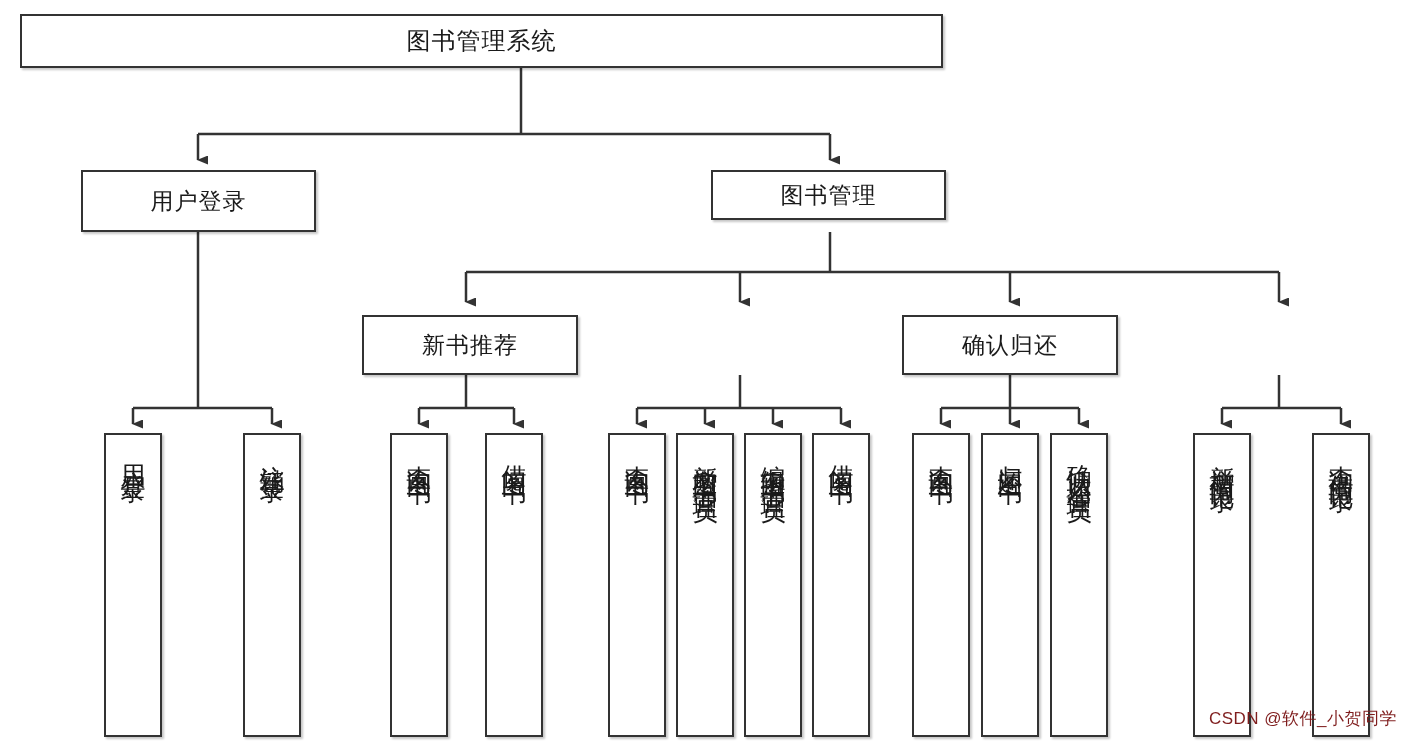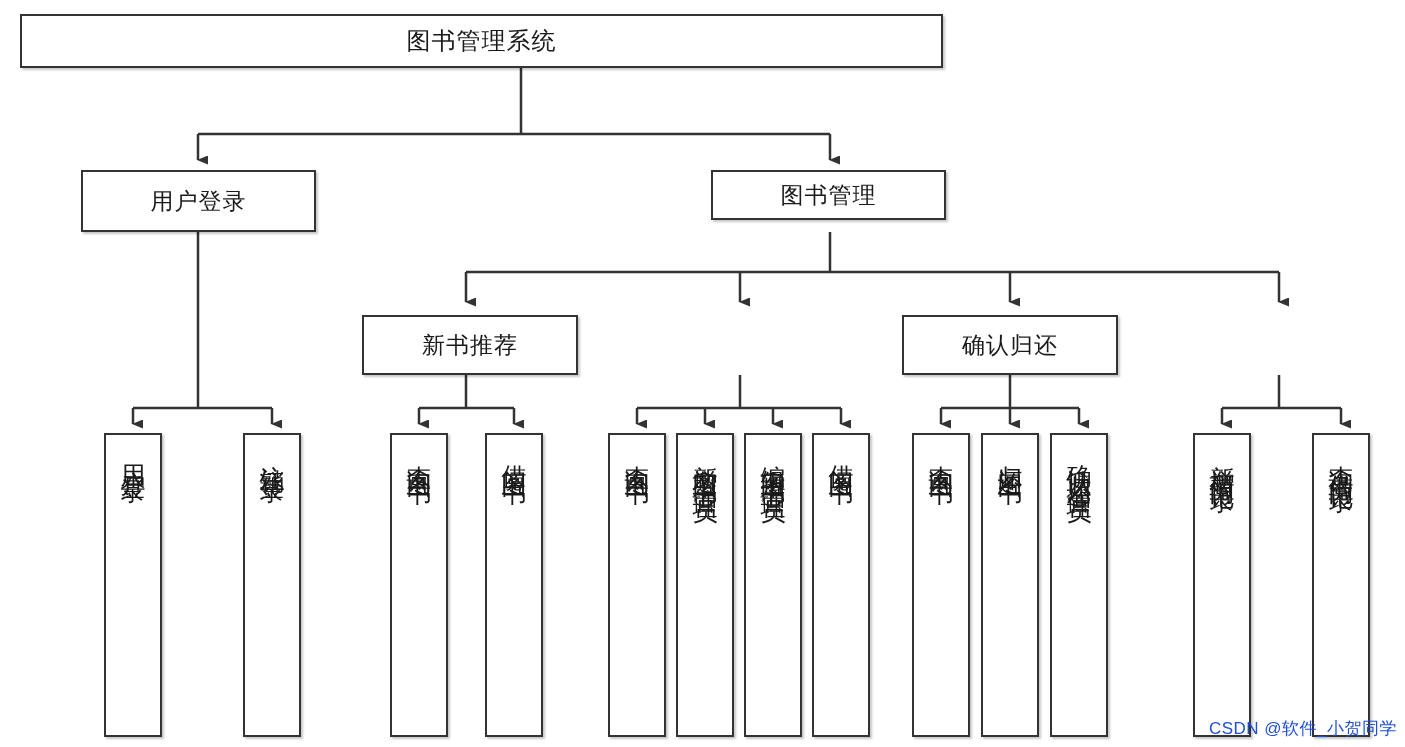--- a/index.html
+++ b/index.html
@@ -61,23 +61,23 @@
     writing-mode: vertical-rl;
     text-orientation: upright;
     font-size: 25px;
     line-height: 1.0;
     letter-spacing: 5px;
     white-space: nowrap;
   }
   .watermark {
     position: absolute;
     right: 8px;
-    bottom: 7px;
+    bottom: 17px;
     font-size: 17px;
-    color: #1d4ed8;
+    color: #7f1d1d;
     letter-spacing: 0.5px;
     white-space: nowrap;
   }
 </style>
 </head>
 <body>
 
 <div id="canvas">
 
   <svg id="connectors" viewBox="0 0 1405 747" xmlns="http://www.w3.org/2000/svg">

